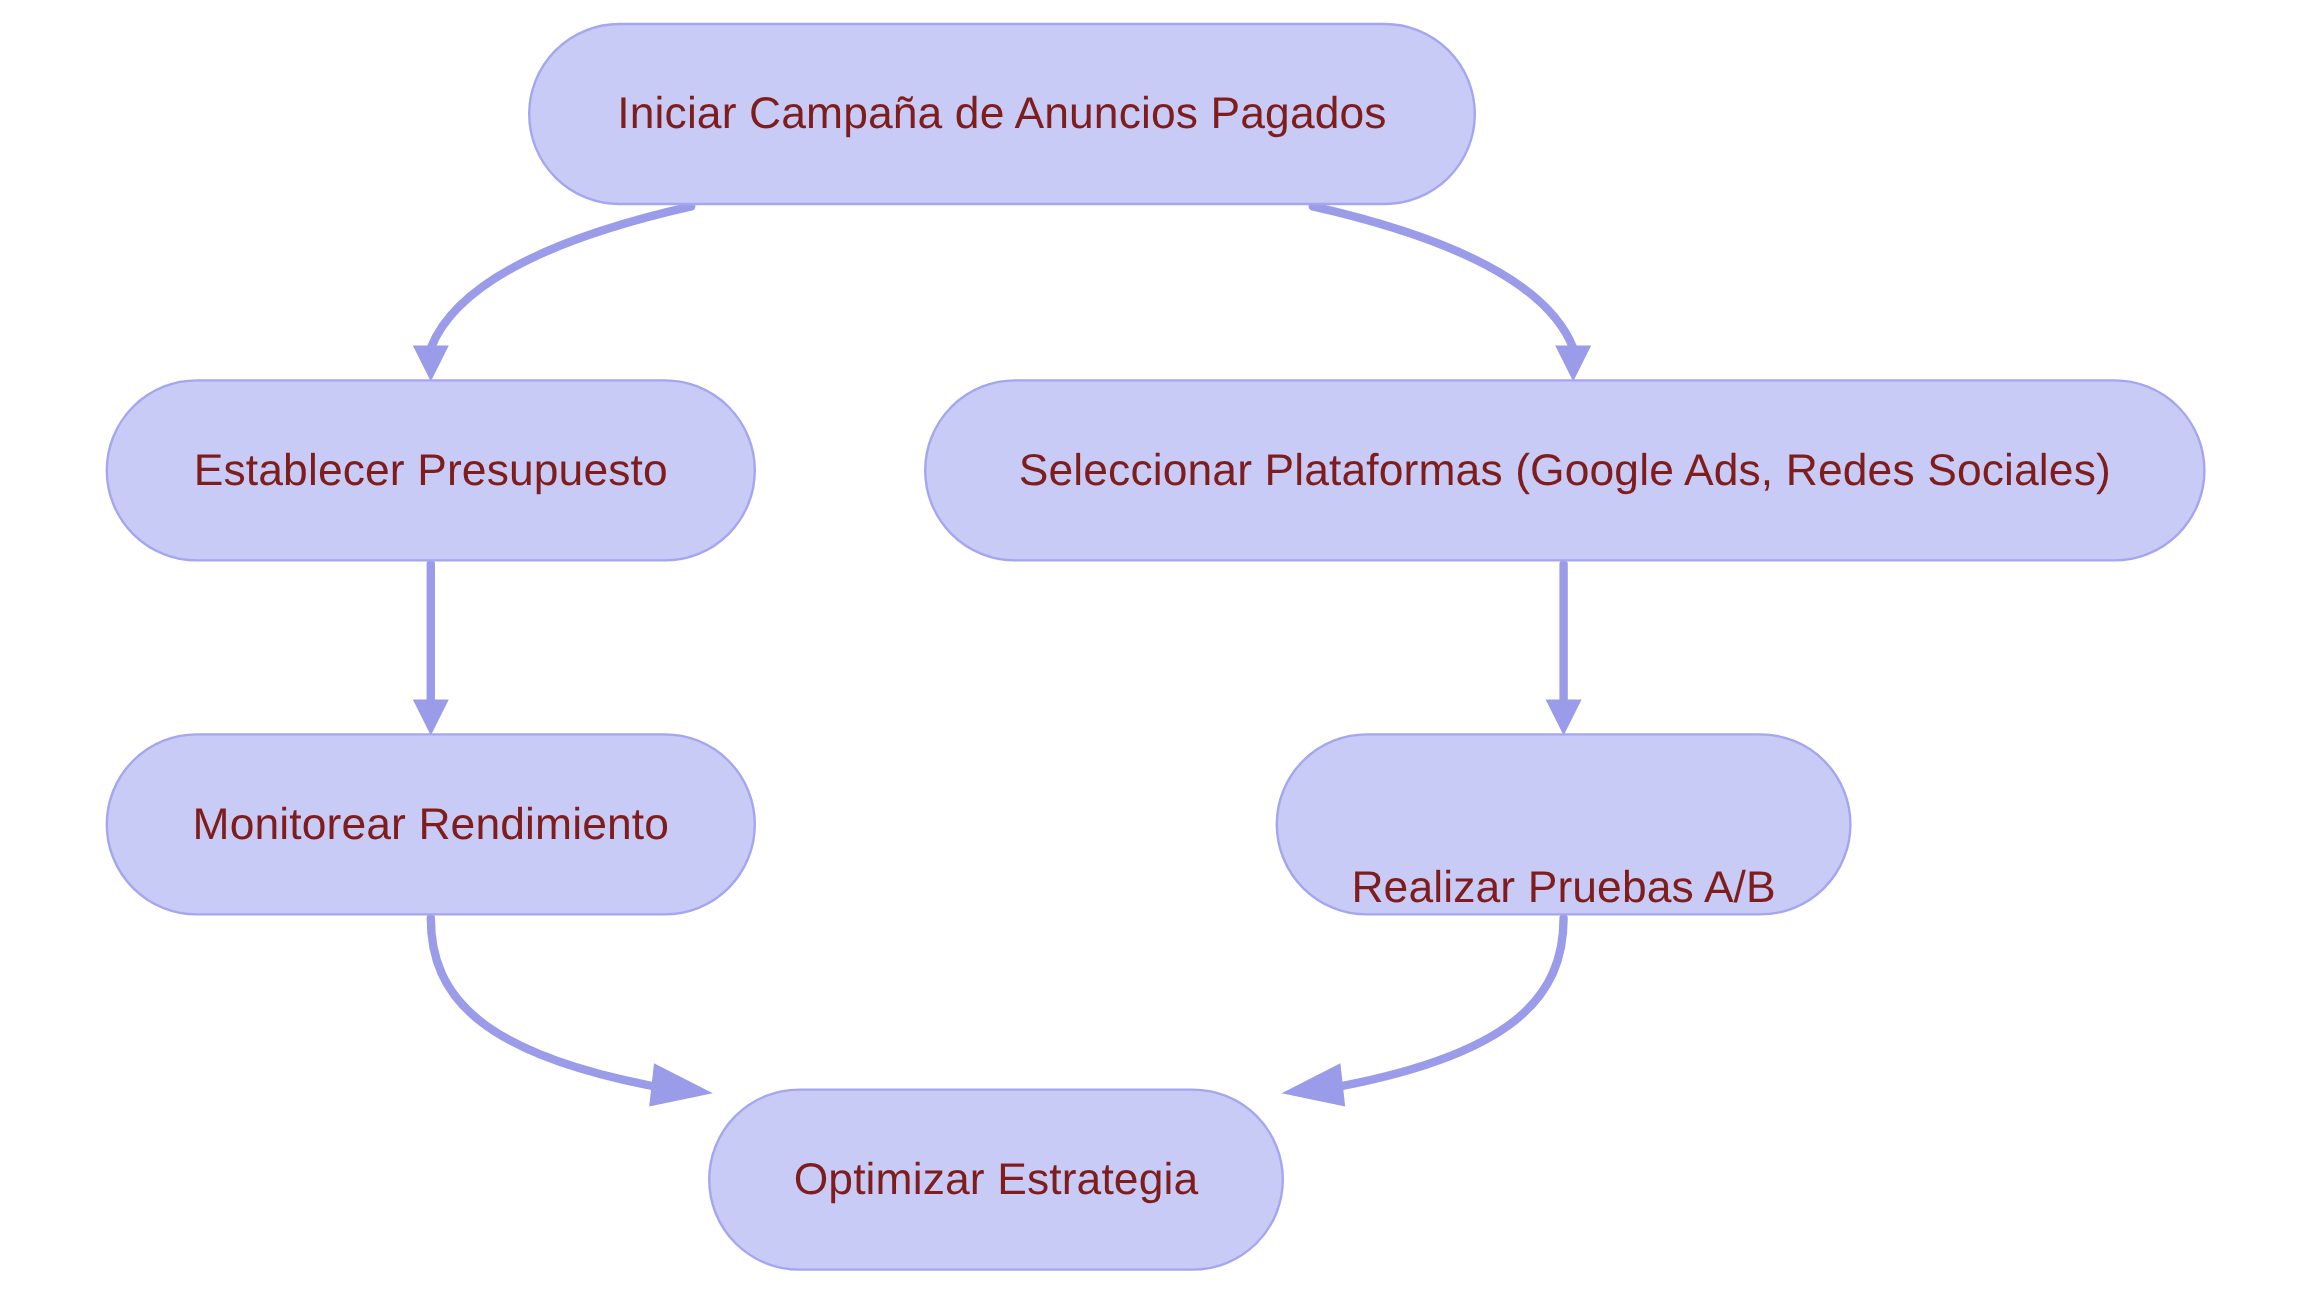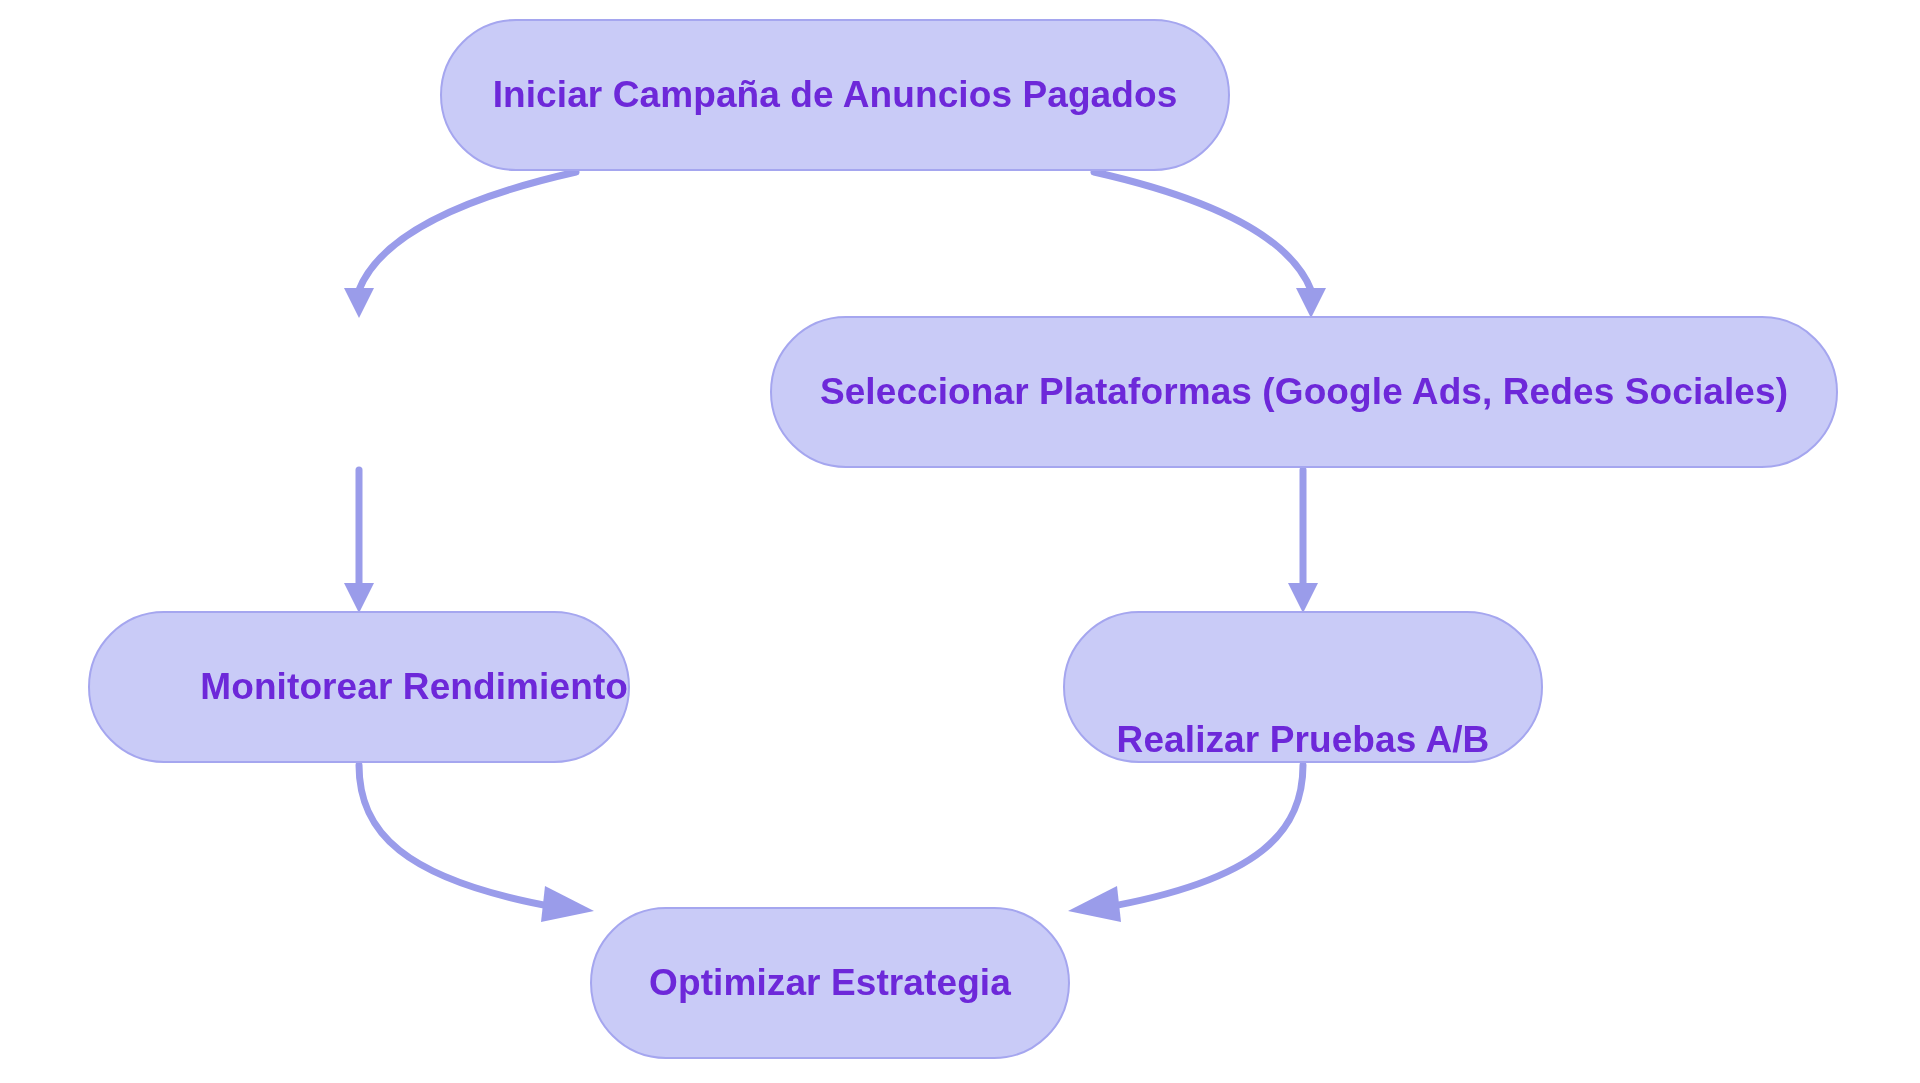--- a/index.html
+++ b/index.html
@@ -34,23 +34,22 @@
     border: 2px solid #a5a6ef;
     border-radius: 9999px;
     color: #3333cc;
     font-size: 37px;
     font-weight: 400;
     letter-spacing: 0.1px;
     white-space: nowrap;
     z-index: 2;
   }
   .node-label {
-    color: #6d28d9;
+    color: #7f1d1d;
     pointer-events: none;
-    font-weight: bold;
   }
 </style>
 </head>
 <body>
 
 <div id="canvas" style="background: rgb(255, 255, 255);">
 
   <svg id="edge-layer" viewBox="0 0 1920 1083" xmlns="http://www.w3.org/2000/svg">
 
     <g>
@@ -81,26 +80,29 @@
     <g>
       <path d="M 1303 765 C 1303 830, 1262 880, 1102 908" fill="none" stroke="#9a9cea" stroke-width="7" stroke-linecap="round"></path>
       <polygon points="1117,886 1068,911 1121,922" fill="#9a9cea"></polygon>
     </g>
   </svg>
 
   <div class="node" style="left: 440px; top: 19px; width: 790px; height: 152px; background: rgb(201, 203, 247); border-color: rgb(165, 166, 239); color: rgb(51, 51, 204);">
     <span class="node-label">Iniciar Campaña de Anuncios Pagados</span>
   </div>
 
+  <div class="node" style="left: 88px; top: 316px; width: 542px; height: 152px; background: rgb(201, 203, 247); border-color: rgb(165, 166, 239); color: rgb(51, 51, 204);">
+    <span class="node-label">Establecer Presupuesto</span>
+  </div>
 
   <div class="node" style="left: 770px; top: 316px; width: 1068px; height: 152px; background: rgb(201, 203, 247); border-color: rgb(165, 166, 239); color: rgb(51, 51, 204);">
     <span class="node-label">Seleccionar Plataformas (Google Ads, Redes Sociales)</span>
   </div>
 
-  <div class="node" style="left: 88px; top: 611px; width: 542px; height: 152px; background: rgb(201, 203, 247); border-color: rgb(165, 166, 239); color: rgb(51, 51, 204); justify-content: flex-end;">
+  <div class="node" style="left: 88px; top: 611px; width: 542px; height: 152px; background: rgb(201, 203, 247); border-color: rgb(165, 166, 239); color: rgb(51, 51, 204);">
     <span class="node-label">Monitorear Rendimiento</span>
   </div>
 
   <div class="node" style="left: 1063px; top: 611px; width: 480px; height: 152px; background: rgb(201, 203, 247); border-color: rgb(165, 166, 239); color: rgb(51, 51, 204); align-items: flex-end;">
     <span class="node-label">Realizar Pruebas A/B</span>
   </div>
 
   <div class="node" style="left: 590px; top: 907px; width: 480px; height: 152px; background: rgb(201, 203, 247); border-color: rgb(165, 166, 239); color: rgb(51, 51, 204); align-items: center;">
     <span class="node-label">Optimizar Estrategia</span>
   </div>

